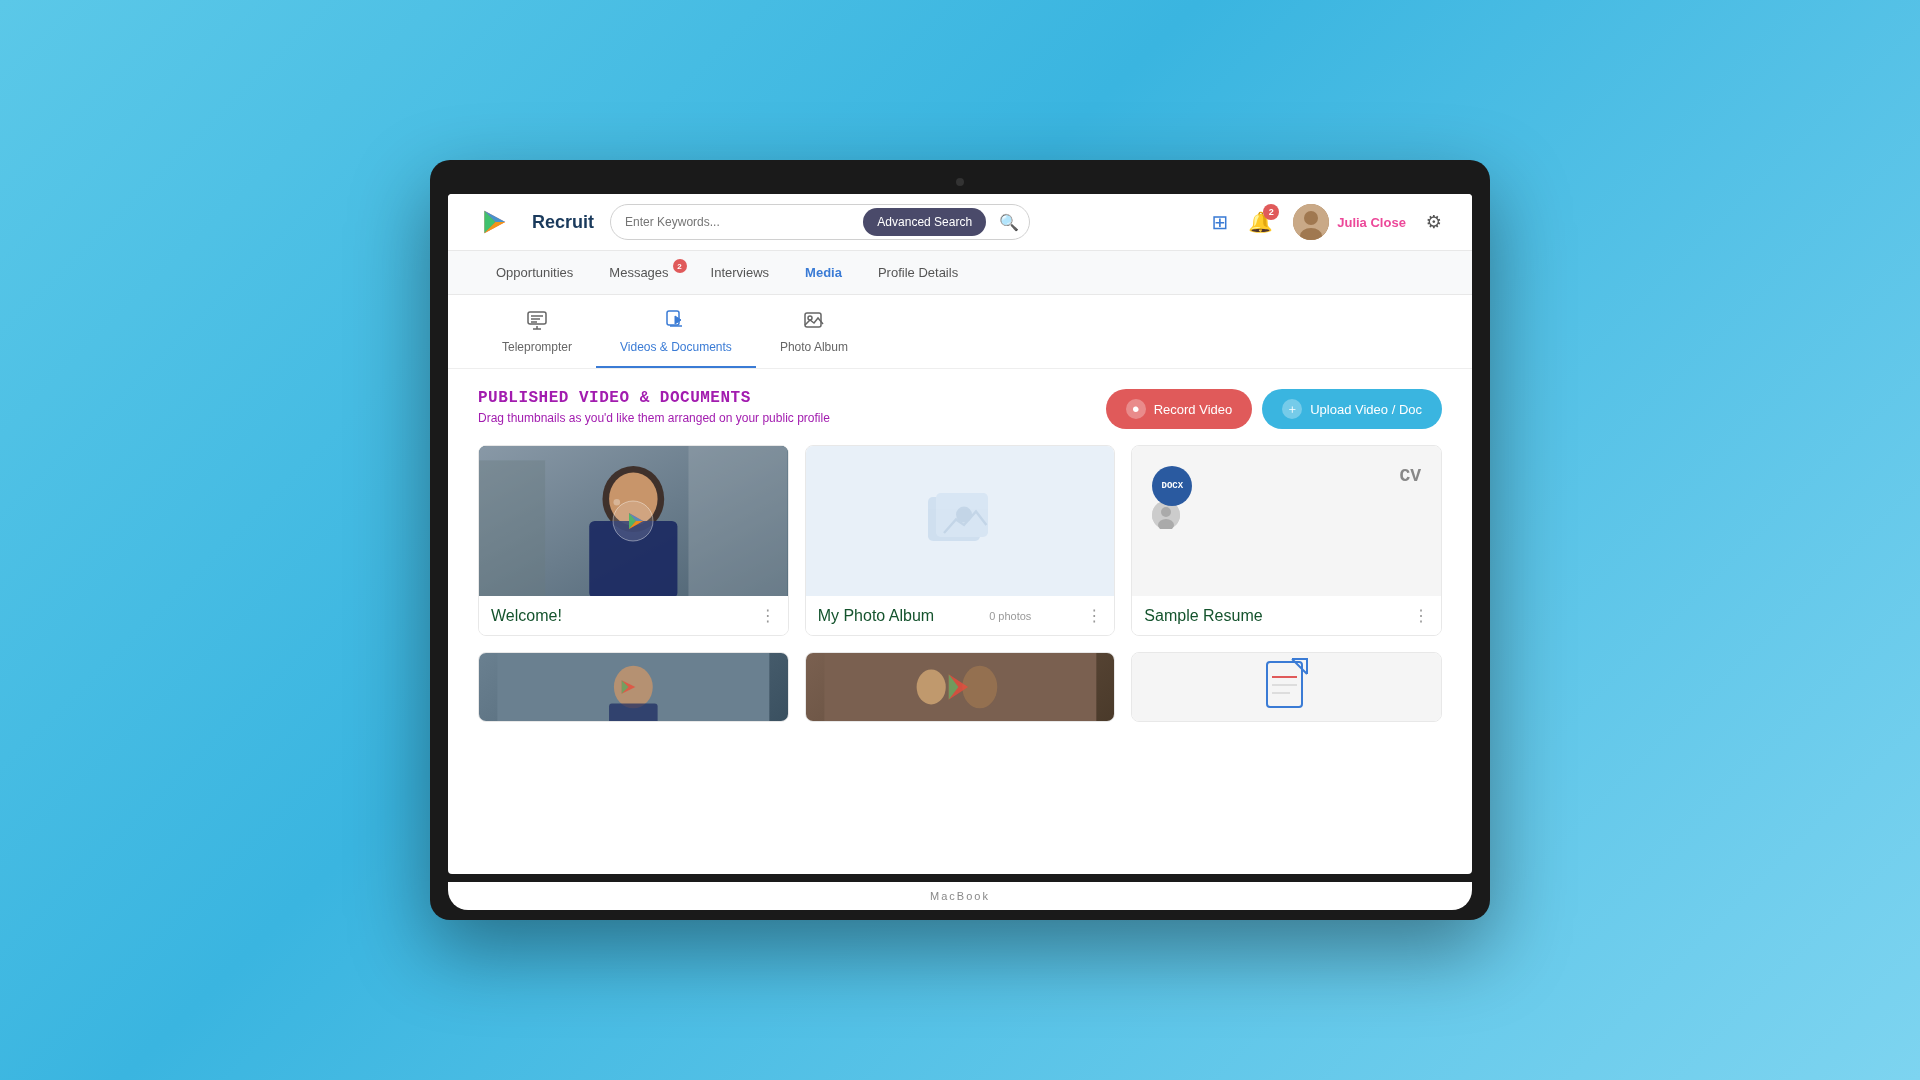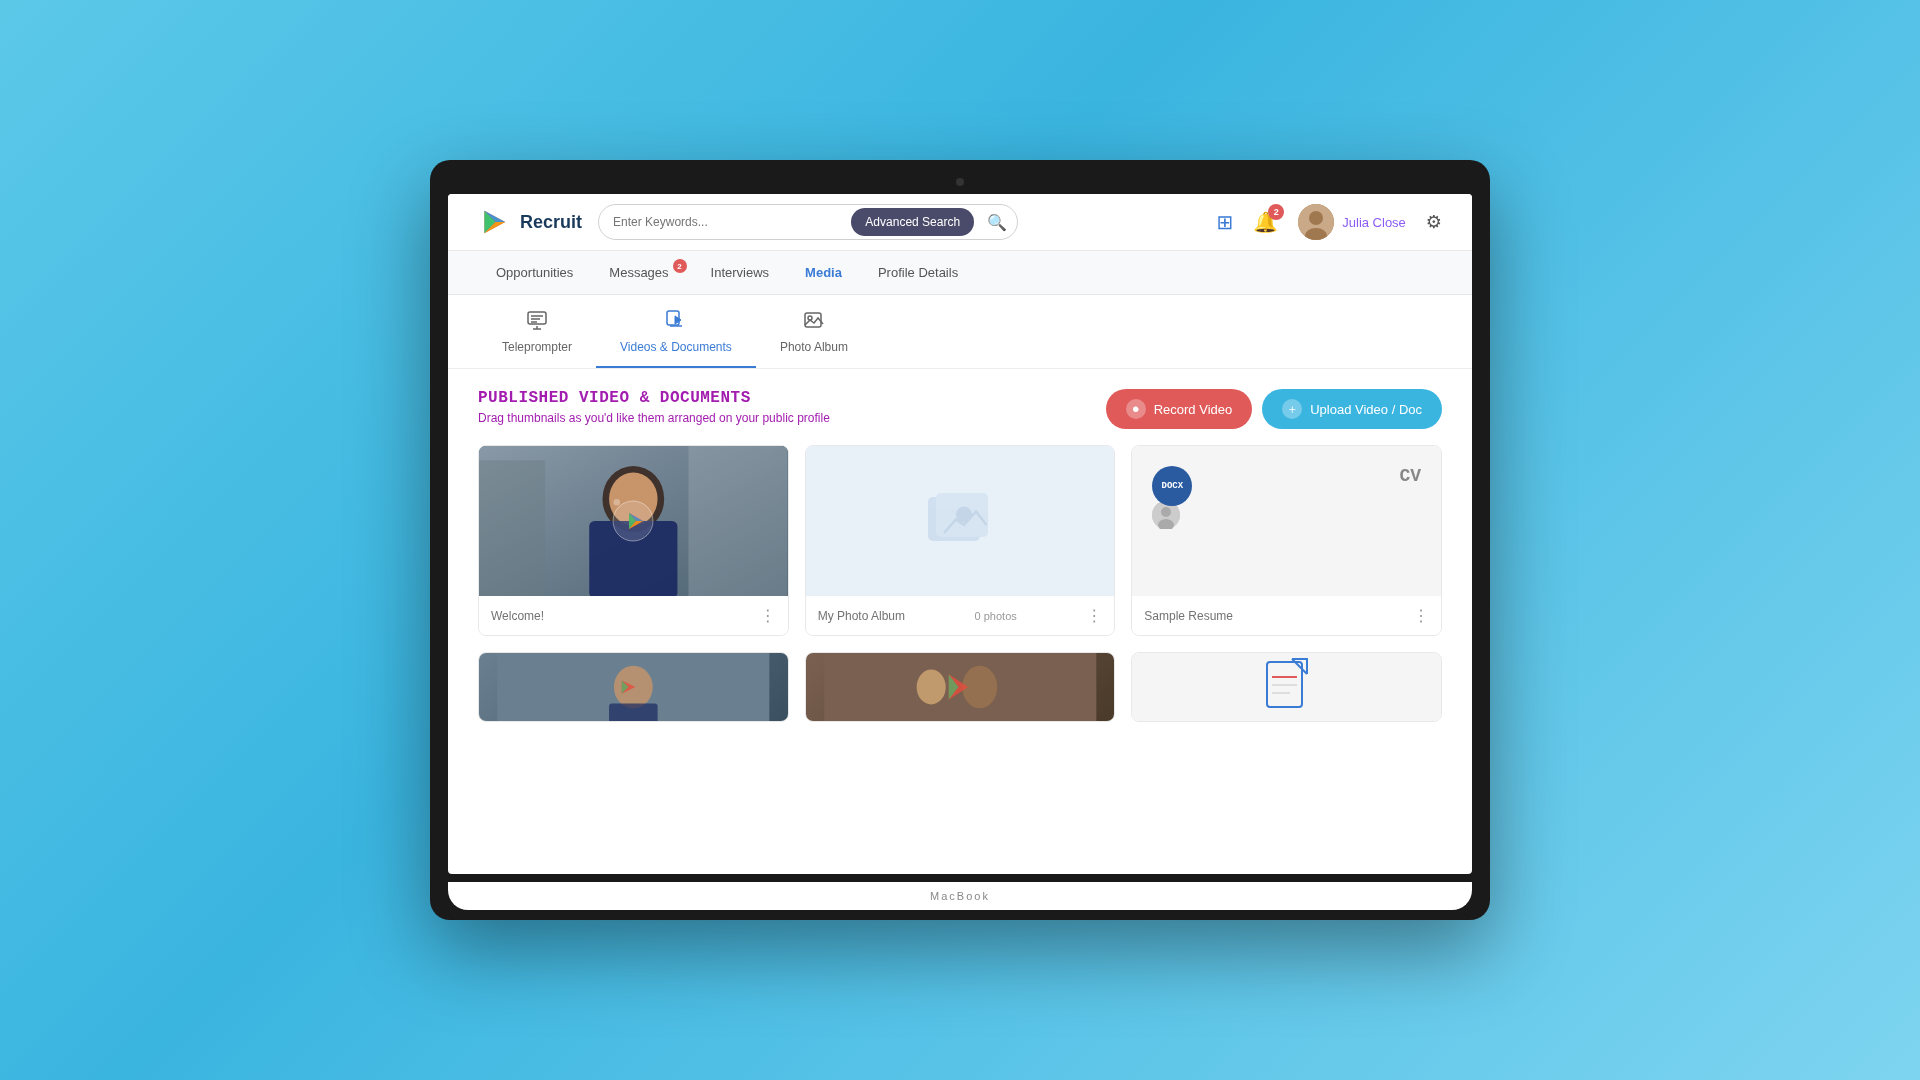--- a/index.html
+++ b/index.html
@@ -55,21 +55,21 @@
       background: #fff;
       border-bottom: 1px solid #e8e8e8;
       padding: 10px 30px;
       display: flex;
       align-items: center;
       gap: 16px;
     }
     .logo-area {
       display: flex;
       align-items: center;
-      gap: 10px;
+      gap: 22px;
       min-width: 100px;
     }
     .logo-icon {
       width: 32px;
       height: 32px;
     }
     .logo-text {
       font-size: 18px;
       font-weight: 700;
       color: #1a3a5c;
@@ -168,22 +168,22 @@
       border-radius: 50%;
       background: linear-gradient(135deg, #c9a987, #a07850);
       display: flex;
       align-items: center;
       justify-content: center;
       color: #fff;
       font-size: 14px;
     }
     .user-name {
       font-size: 13px;
-      color: #8b5cf6;
-      font-weight: 400;
+      color: #ec4899;
+      font-weight: 700;
     }
     .settings-icon {
       font-size: 18px;
       color: #555;
       cursor: pointer;
     }
 
     
     .app-nav {
       background: #f8f9fa;
@@ -435,22 +435,22 @@
     .cv-line.long { width: 100%; }
 
     .media-footer {
       padding: 10px 12px;
       display: flex;
       align-items: center;
       justify-content: space-between;
       background: #fff;
     }
     .media-title {
-      font-size: 12px;
-      color: #737373;
+      font-size: 16px;
+      color: #14532d;
       font-weight: 500;
     }
     .media-meta {
       font-size: 11px;
       color: #999;
     }
     .media-menu {
       color: #999;
       cursor: pointer;
       font-size: 16px;

